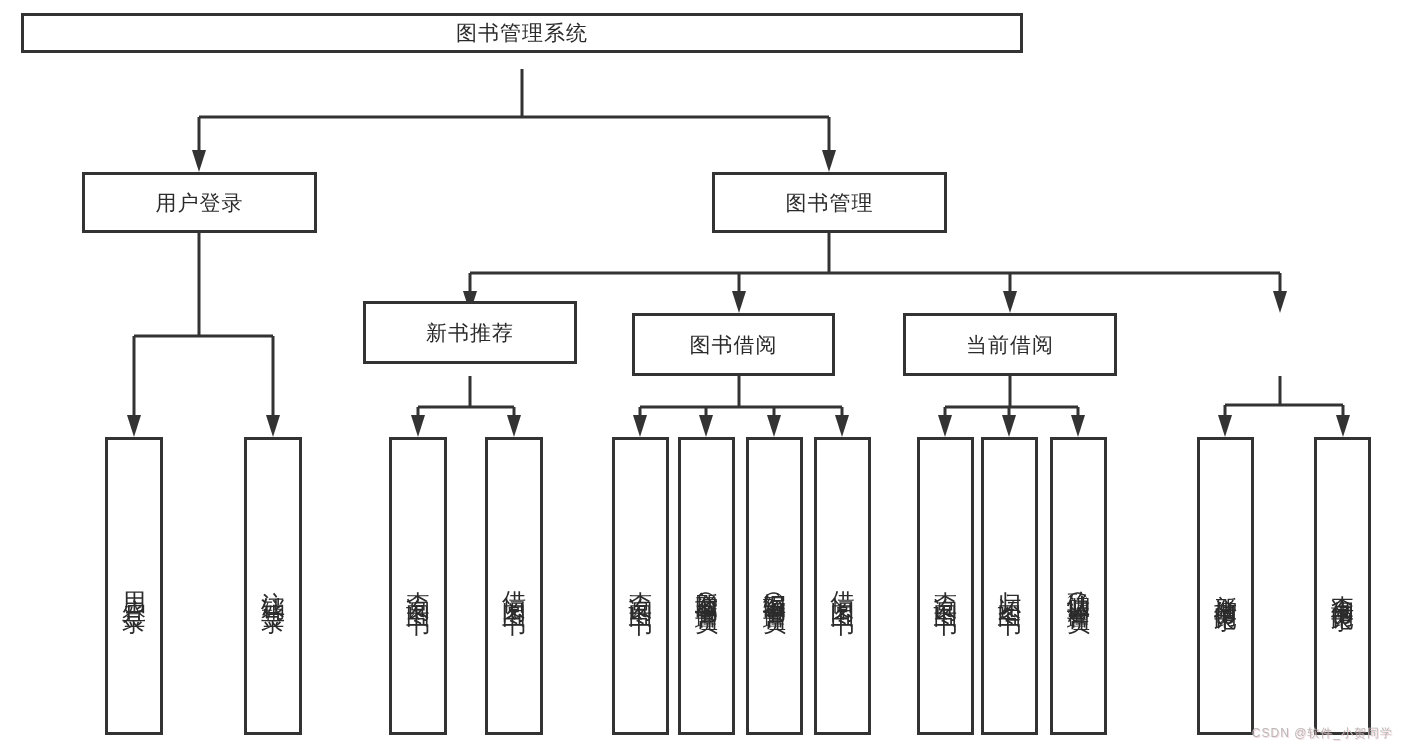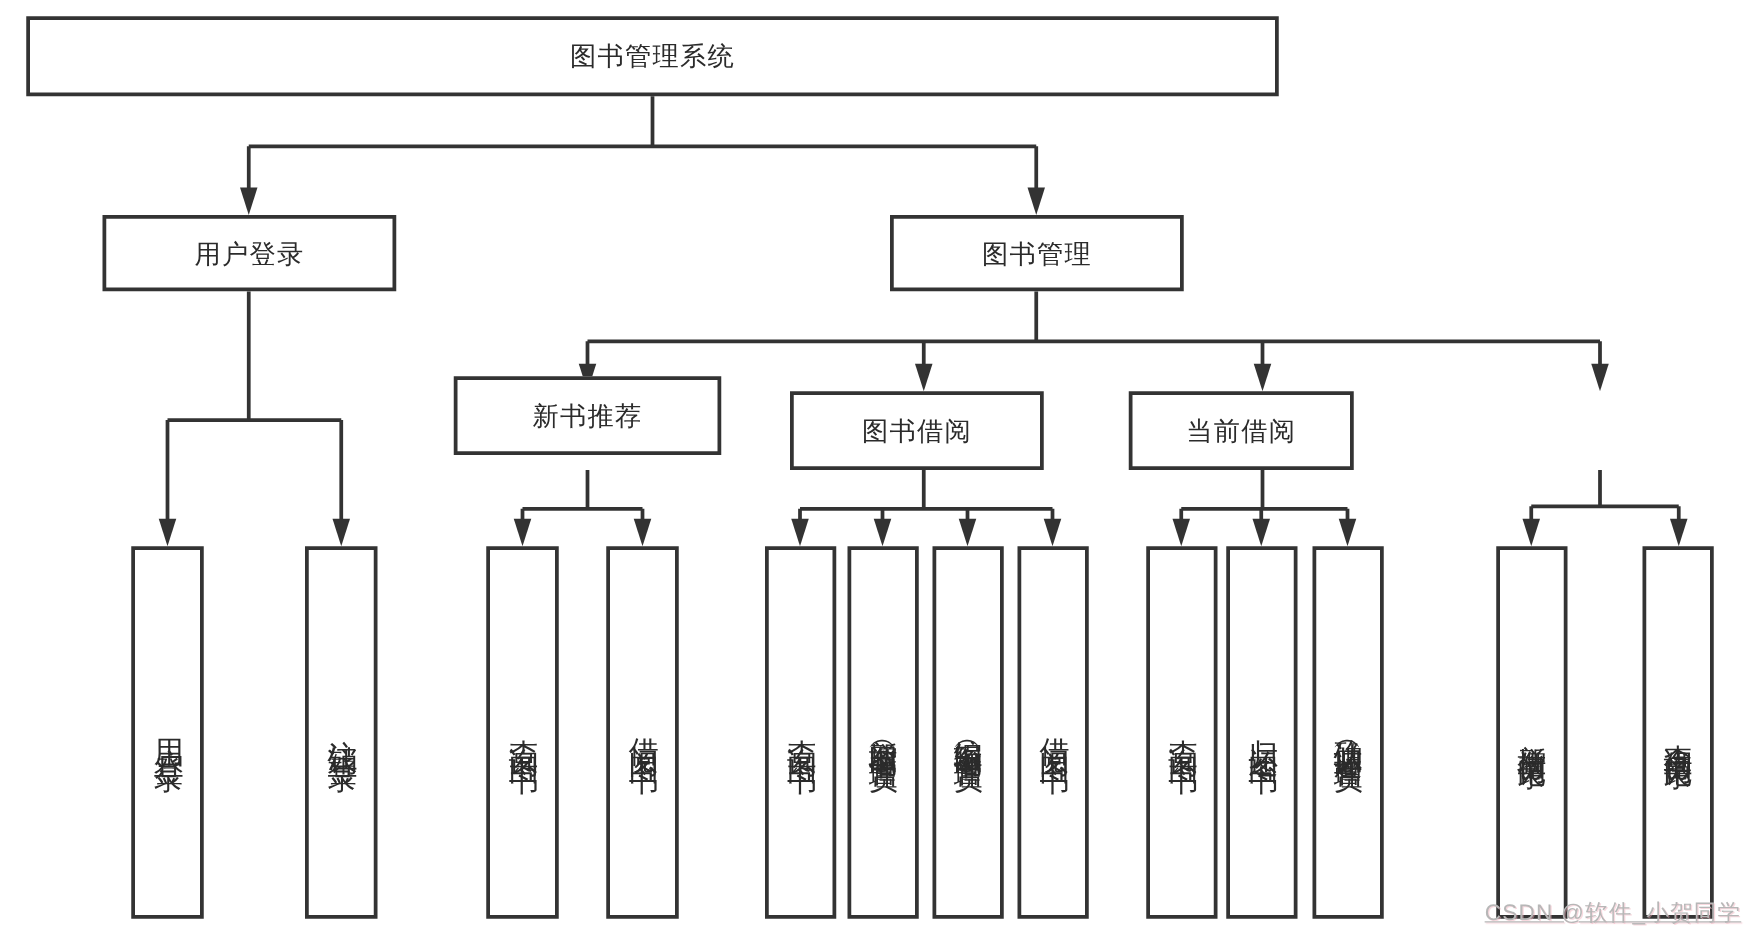--- a/index.html
+++ b/index.html
@@ -18,24 +18,23 @@
     position:absolute; box-sizing:border-box; border:3px solid var(--border); background:#fff;
     display:flex; align-items:center; justify-content:center; text-align:center;
   }
   .hlabel{font-size:21px; letter-spacing:1px; white-space:nowrap;}
   .vlabel{
     writing-mode:vertical-rl; text-orientation:mixed;
     font-size:24px; letter-spacing:7px; line-height:1; white-space:nowrap;
   }
   .vlabel.dense{letter-spacing:3px; font-size:23px;}
   .watermark{
-    position:absolute; right:12px; bottom:5px; font-size:18px; color:var(--watermark);
+    position:absolute; right:12px; bottom:5px; font-size:12px; color:var(--watermark);
     letter-spacing:1px; white-space:nowrap; text-shadow:1px 1px 0 rgba(240,170,185,0.45);
     z-index:5;
-    text-decoration:underline;
   }
 </style>
 </head>
 <body>
 
 <div class="stage">
 
   <svg class="connectors" viewBox="0 0 1405 747" xmlns="http://www.w3.org/2000/svg">
 
     <g>
@@ -105,38 +104,38 @@
     <g>
       <line x1="1280" y1="376" x2="1280" y2="405"></line>
       <line x1="1225" y1="405" x2="1343" y2="405"></line>
       <line x1="1225" y1="405" x2="1225" y2="417"></line>
       <polygon points="1218,415 1232,415 1225,437"></polygon>
       <line x1="1343" y1="405" x2="1343" y2="417"></line>
       <polygon points="1336,415 1350,415 1343,437"></polygon>
     </g>
   </svg>
 
-  <div class="box" style="left:21px;top:13px;width:1002px;height:64px">
+  <div class="box" style="left:21px;top:13px;width:1002px;height:40px">
     <span class="hlabel">图书管理系统</span>
   </div>
 
   <div class="box" style="left:82px;top:172px;width:235px;height:61px">
     <span class="hlabel">用户登录</span>
   </div>
   <div class="box" style="left:712px;top:172px;width:235px;height:61px">
     <span class="hlabel">图书管理</span>
   </div>
 
   <div class="box" style="left:363px;top:301px;width:214px;height:63px">
     <span class="hlabel">新书推荐</span>
   </div>
   <div class="box" style="left:632px;top:313px;width:203px;height:63px">
     <span class="hlabel">图书借阅</span>
   </div>
-  <div class="box" style="left:903px;top:313px;width:180px;height:63px">
+  <div class="box" style="left:903px;top:313px;width:214px;height:63px">
     <span class="hlabel">当前借阅</span>
   </div>
 
   <div class="box" style="left:105px;top:437px;width:58px;height:298px">
     <span class="vlabel">用户登录</span>
   </div>
   <div class="box" style="left:244px;top:437px;width:58px;height:298px">
     <span class="vlabel">注销登录</span>
   </div>
 

